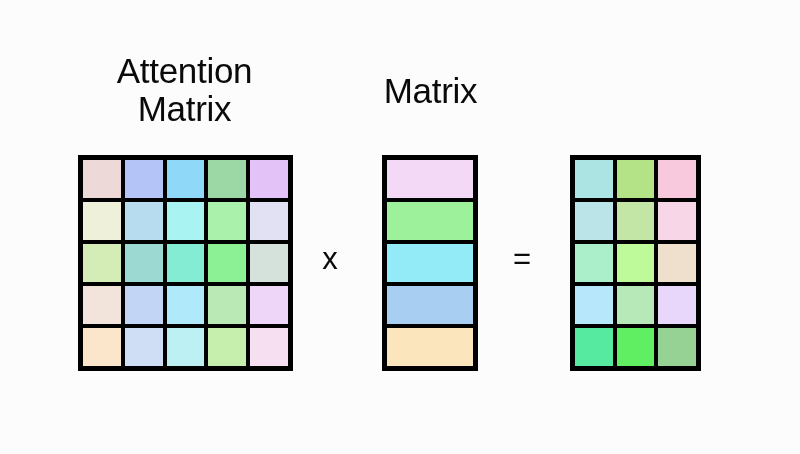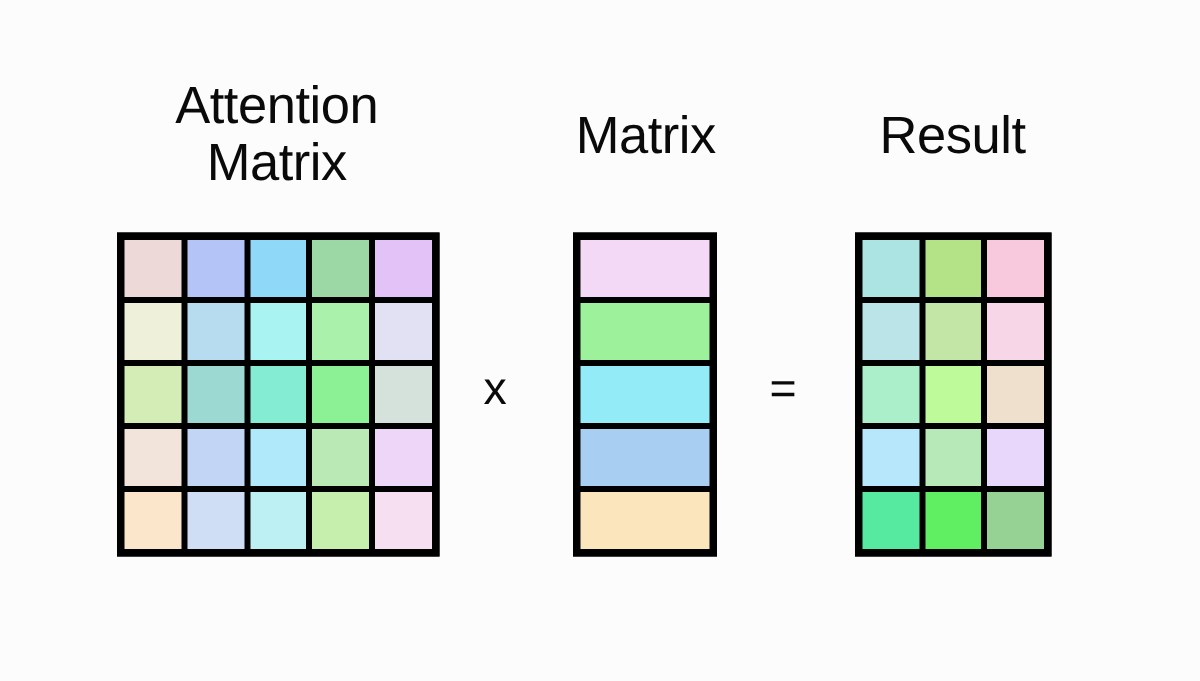--- a/index.html
+++ b/index.html
@@ -111,21 +111,20 @@
 </head>
 <body>
 
 <div id="stage">
 
   <div class="label" id="label-attention">Attention
 Matrix</div>
 
   <div class="label" id="label-value">Matrix</div>
 
-  <div class="label" id="label-result">Result</div>
 
   <div class="matrix" id="matrix-attention">
       <div class="cell" style="background: rgb(237, 217, 215);"></div>
       <div class="cell" style="background: rgb(180, 196, 247);"></div>
       <div class="cell" style="background: rgb(143, 216, 248);"></div>
       <div class="cell" style="background: rgb(155, 216, 165);"></div>
       <div class="cell" style="background: rgb(227, 195, 247);"></div>
       <div class="cell" style="background: rgb(238, 240, 217);"></div>
       <div class="cell" style="background: rgb(183, 220, 240);"></div>
       <div class="cell" style="background: rgb(169, 243, 242);"></div>

